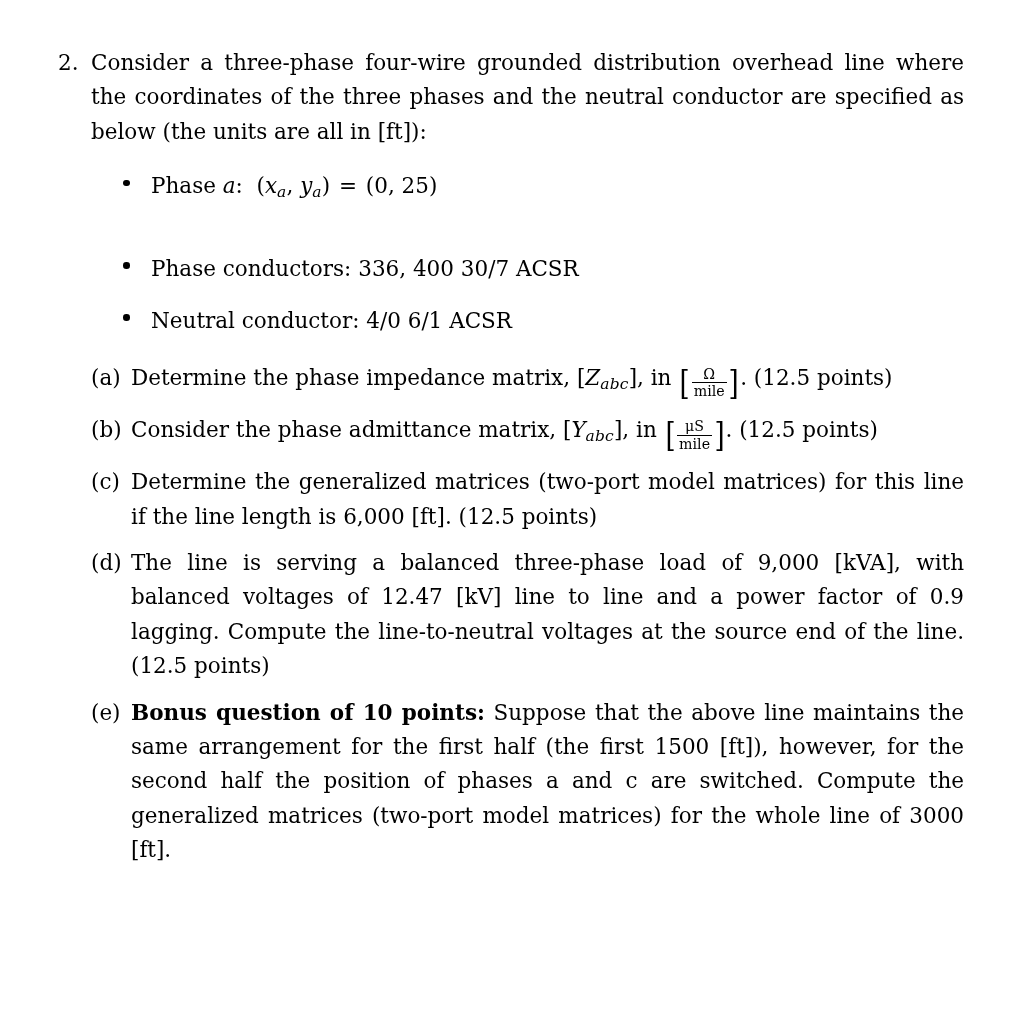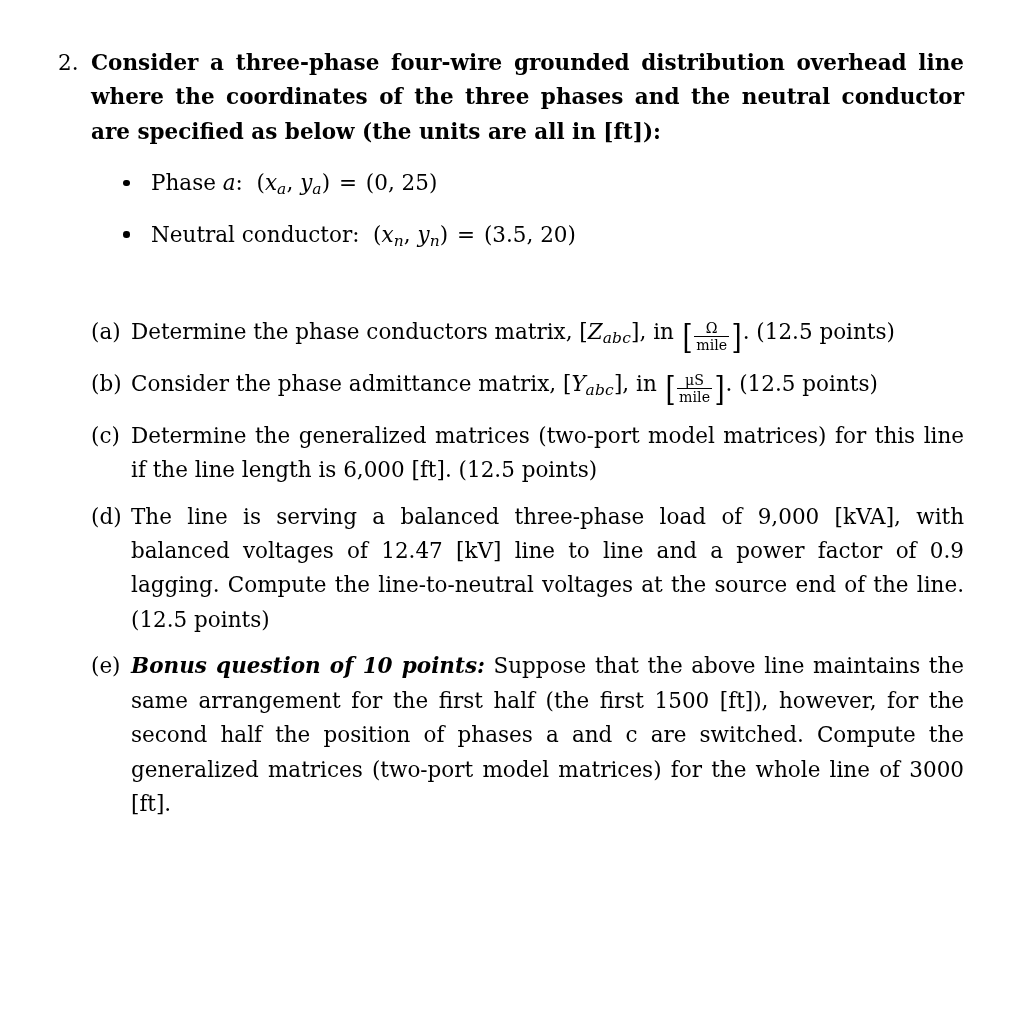--- a/index.html
+++ b/index.html
@@ -45,37 +45,36 @@
     flex: 1 1 auto;
   }
 
   p.para {
     margin: 0;
     font-size: 21.5px;
     line-height: 34.4px;
     text-align: justify;
     text-justify: inter-word;
     hyphens: none;
-    font-weight: bold;
   }
   .gap-md { height: 17px; }
   .gap-lg { height: 20px; }
 
   
   ul.bullets {
     list-style: none;
     margin: 0;
     padding: 0;
   }
   ul.bullets > li {
     position: relative;
     padding-left: 30px;
     margin: 0 0 12px 0;
     font-size: 21.5px;
-    line-height: 34px;
+    line-height: 40px;
     white-space: nowrap;
   }
   ul.bullets > li:last-child { margin-bottom: 0; }
   ul.bullets > li .bullet-dot {
     position: absolute;
     left: 2px;
     top: 0.62em;
     width: 6.5px;
     height: 6.5px;
     background: #000;
@@ -150,21 +149,21 @@
   .frac .num {
     font-size: 0.66em;
     padding: 0 2px 1px 2px;
   }
   .frac .den {
     font-size: 0.66em;
     padding: 1px 2px 0 2px;
     border-top: 1px solid #000000;
   }
 
-  .bold { font-weight: bold; font-style: italic; }
+  .bold { font-weight: bold; }
   .nowrap { white-space: nowrap; }
 </style>
 </head>
 <body>
 
 <div class="page">
   <div class="problem">
 
     <div class="prob-row">
       <div class="prob-num">2.</div>
@@ -173,44 +172,48 @@
         <p class="para">Consider a three-phase four-wire grounded distribution overhead line where the coordinates of the three phases and the neutral conductor are specified as below (the units are all in [ft]):</p>
 
         <div class="gap-md"></div>
 
         <div class="list-indent">
           <ul class="bullets">
             <li>
               <span class="bullet-dot"></span>
               <span>Phase</span><span class="mvar">&nbsp;<span>a</span></span><span>:</span>&nbsp;&nbsp;<span class="nowrap">(<span class="mvar">x</span><span class="msub">a</span>,&nbsp;<span class="mvar">y</span><span class="msub">a</span>)<span class="mop">&nbsp;=&nbsp;</span>(<span>0</span>,&nbsp;<span>25</span>)</span>
             </li>
+          </ul>
+        </div>
+
+        <div class="gap-lg"></div>
+
+
+        <div class="gap-md"></div>
+
+        <div class="list-indent">
+          <ul class="bullets">
             <li>
               <span class="bullet-dot"></span>
-              <span>Neutral conductor</span><span>:</span>&nbsp;&nbsp;<span class="nowrap">(<span class="mvar">x</span><span class="msub">n</span>,&nbsp;<span class="mvar">y</span><span class="msub">n</span>)<span class="mop">&nbsp;=&nbsp;</span>(<span>3.5</span>,&nbsp;<span>20</span>)</span>
+              <span>Phase conductors:</span>&nbsp;<span>336, 400   30/7 ACSR</span>
+            </li>
+            <li>
+              <span class="bullet-dot"></span>
+              <span>Neutral conductor:</span>&nbsp;<span>4/0   6/1 ACSR</span>
             </li>
           </ul>
         </div>
 
         <div class="gap-lg"></div>
 
-
-        <div class="gap-md"></div>
-
-        <div class="list-indent">
-          <ul class="bullets">
-          </ul>
-        </div>
-
-        <div class="gap-lg"></div>
-
         <ol class="letters">
 
           <li>
             <div class="ltr-label">(a)</div>
-            <div class="ltr-text nojust"><span>Determine the phase conductors matrix, [</span><span class="mvar">Z</span><span class="msub">abc</span><span>], in </span><span class="fracbox">
+            <div class="ltr-text nojust"><span>Determine the phase impedance matrix, [</span><span class="mvar">Z</span><span class="msub">abc</span><span>], in </span><span class="fracbox">
                   <span class="brk">[</span>
                   <span class="frac">
                     <span class="num">Ω</span>
                     <span class="den">mile</span>
                   </span>
                   <span class="brk">]</span>
                 </span><span>. (12.5 points)</span></div>
           </li>
 
           <li>

